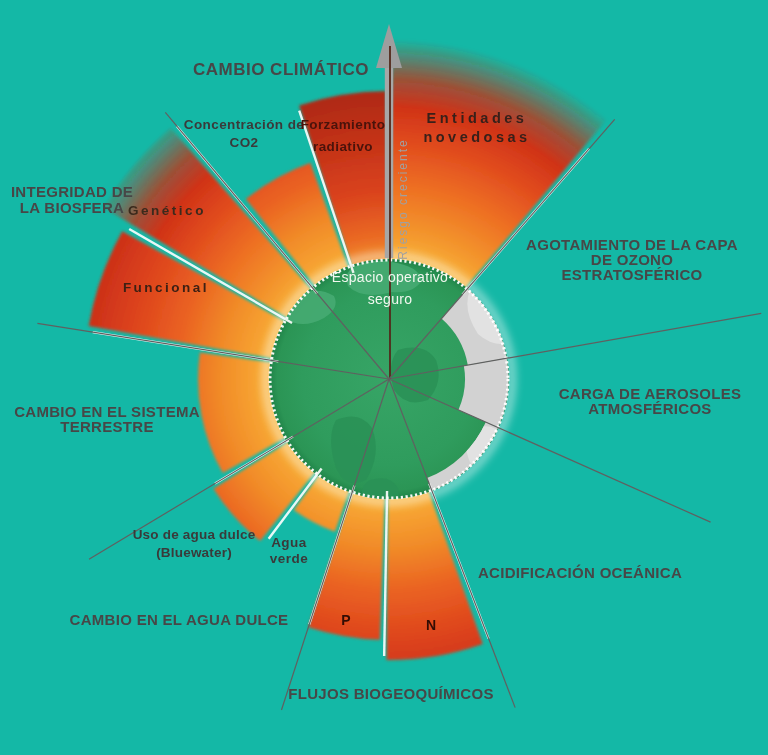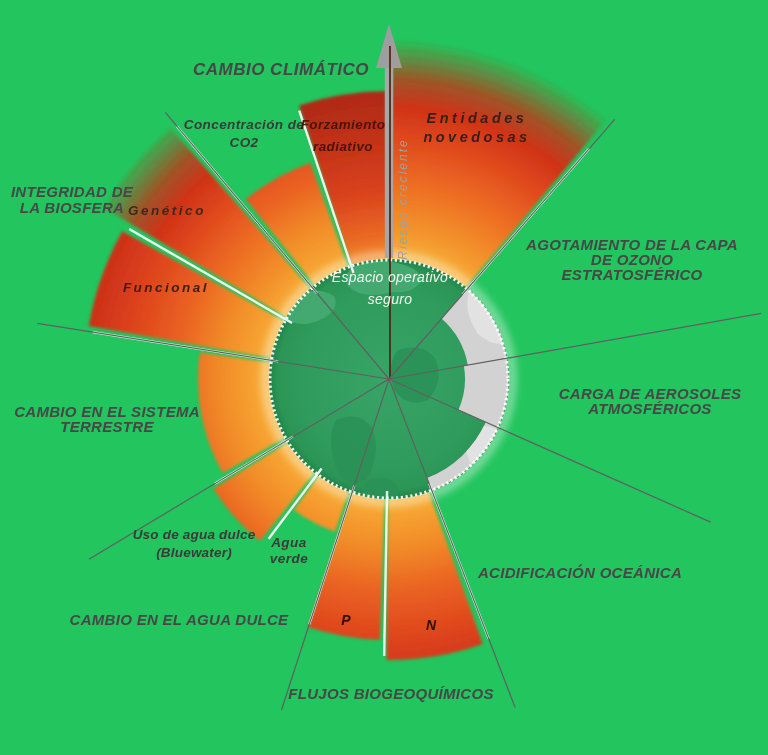--- a/index.html
+++ b/index.html
@@ -1,17 +1,17 @@
 <!DOCTYPE html>
 <html><head>
 <meta charset="utf-8">
 <style>
   html,body{margin:0;padding:0;background:#ffffff;}
-  .stage{position:relative;width:768px;height:755px;background:#22c55e;overflow:hidden;
-         font-family:"Liberation Sans", sans-serif;font-style:italic;}
+  .stage{position:relative;width:768px;height:755px;background:#14b8a6;overflow:hidden;
+         font-family:"Liberation Sans", sans-serif;}
   svg text{font-family:"Liberation Sans", sans-serif;}
 </style>
 </head>
 <body>
 
 <div class="stage">
   <svg id="diagram" width="768" height="755" viewBox="0 0 768 755" xmlns="http://www.w3.org/2000/svg">
     <defs id="defs-root">
         <radialGradient id="grad-orange" gradientUnits="userSpaceOnUse" cx="389" cy="379" r="340">
           <stop offset="0" stop-color="#ffd84f" stop-opacity="1"></stop>

